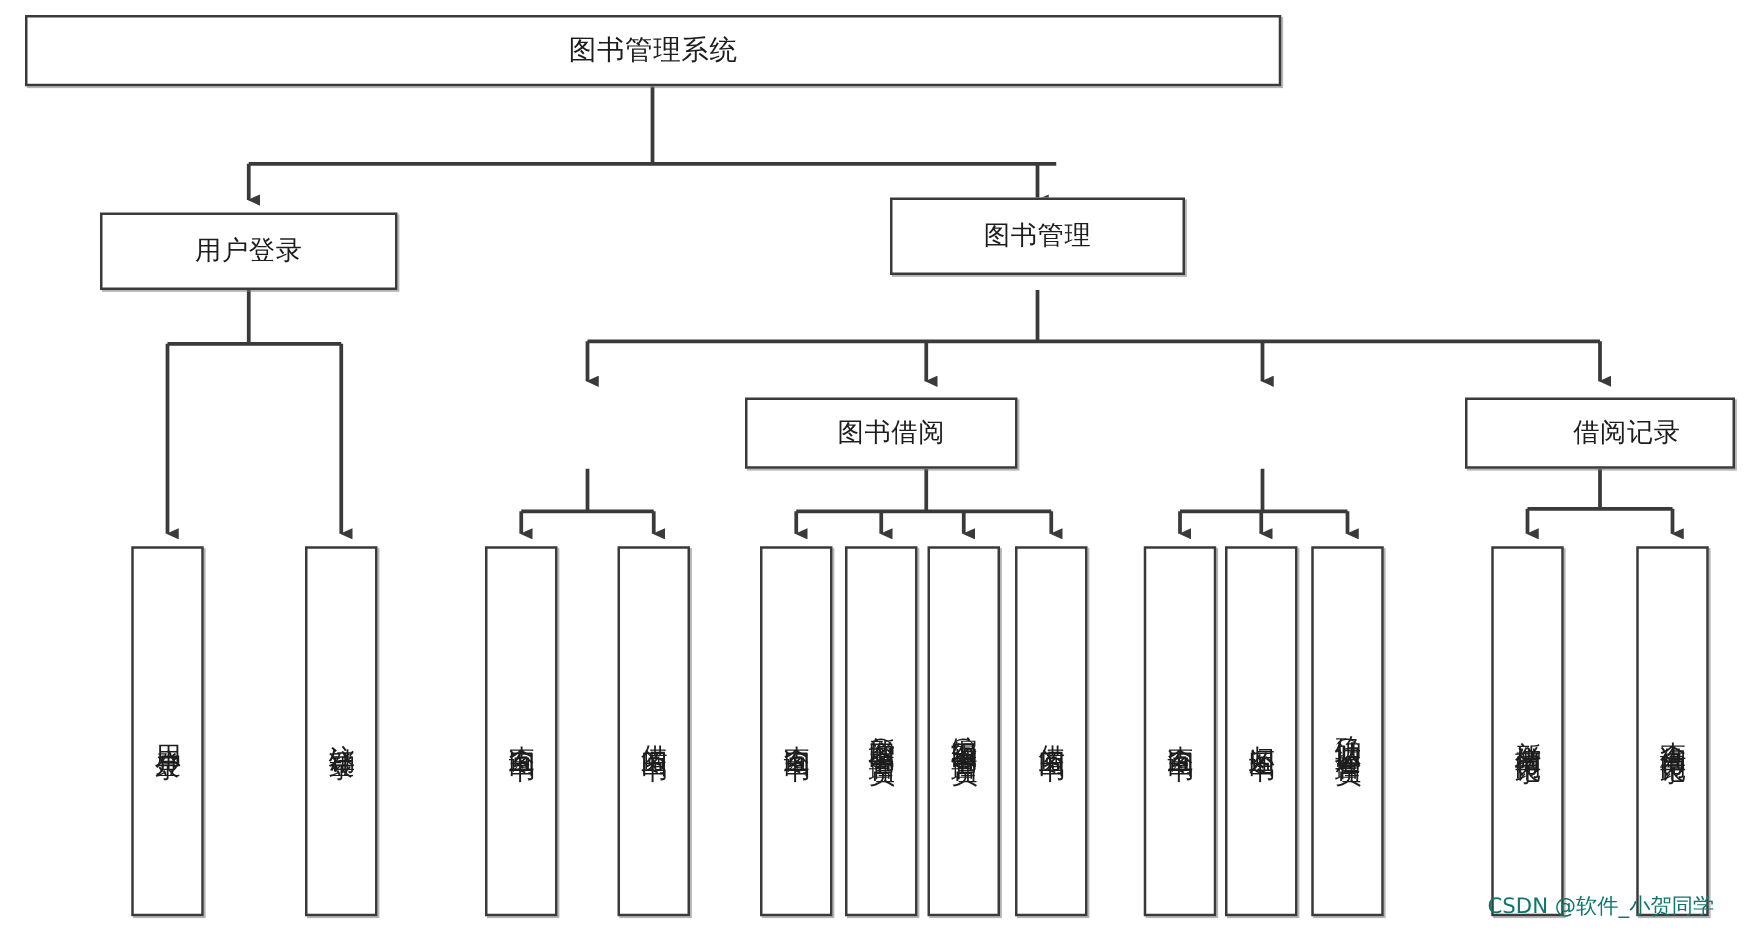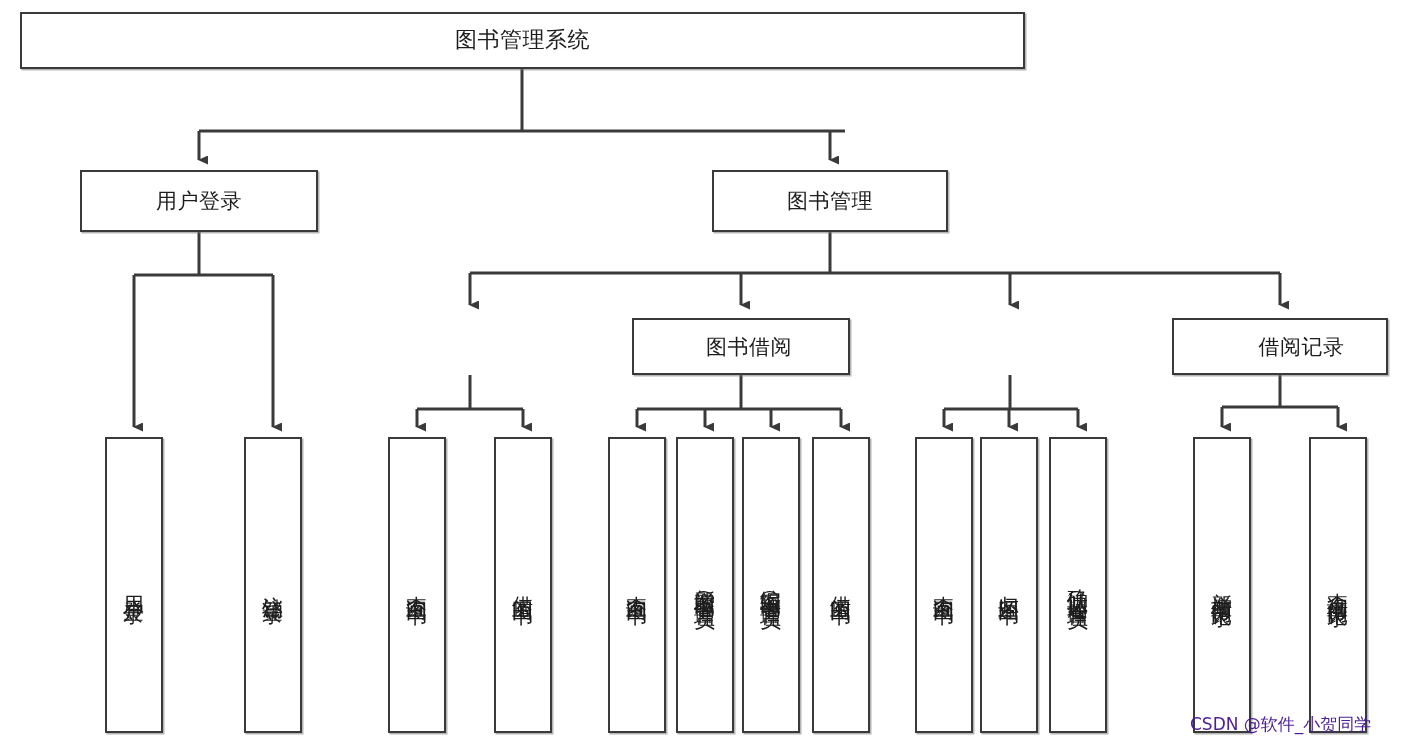--- a/index.html
+++ b/index.html
@@ -52,21 +52,21 @@
     letter-spacing: 3px;
     font-size: 21px;
     line-height: 1;
   }
   .node-box.root .node-label { font-size: 22px; }
   .watermark {
     position: absolute;
     left: 1190px;
     top: 713px;
     font-size: 17px;
-    color: #4c1d95;
+    color: #0f766e;
     white-space: nowrap;
     font-family: "DejaVu Sans", "Liberation Sans", sans-serif;
     pointer-events: none;
   }
 </style>
 </head>
 <body>
 
 <div id="diagram-root">
 
@@ -120,25 +120,25 @@
     </g>
   </svg>
 
   <div class="node-box root" style="left:20px; top:12px; width:1005px; height:57px;">
     <span class="node-label">图书管理系统</span>
   </div>
 
   <div class="node-box" style="left:80px; top:170px; width:238px; height:62px;">
     <span class="node-label">用户登录</span>
   </div>
-  <div class="node-box" style="left:712px; top:170px; width:236px; height:62px;">
+  <div class="node-box" style="left:712px; top:158px; width:236px; height:62px;">
     <span class="node-label">图书管理</span>
   </div>
 
-  <div class="node-box" style="left:632px; top:318px; width:218px; height:57px;padding-left:16px;">
+  <div class="node-box" style="left:596px; top:318px; width:218px; height:57px;padding-left:16px;">
     <span class="node-label">图书借阅</span>
   </div>
   <div class="node-box" style="left:1172px; top:318px; width:216px; height:57px;padding-left:43px;">
     <span class="node-label">借阅记录</span>
   </div>
 
   <div class="node-box vertical" style="left:105px; top:437px; width:58px; height:296px;">
     <span class="node-label">用户登录</span>
   </div>
   <div class="node-box vertical" style="left:244px; top:437px; width:58px; height:296px;">

